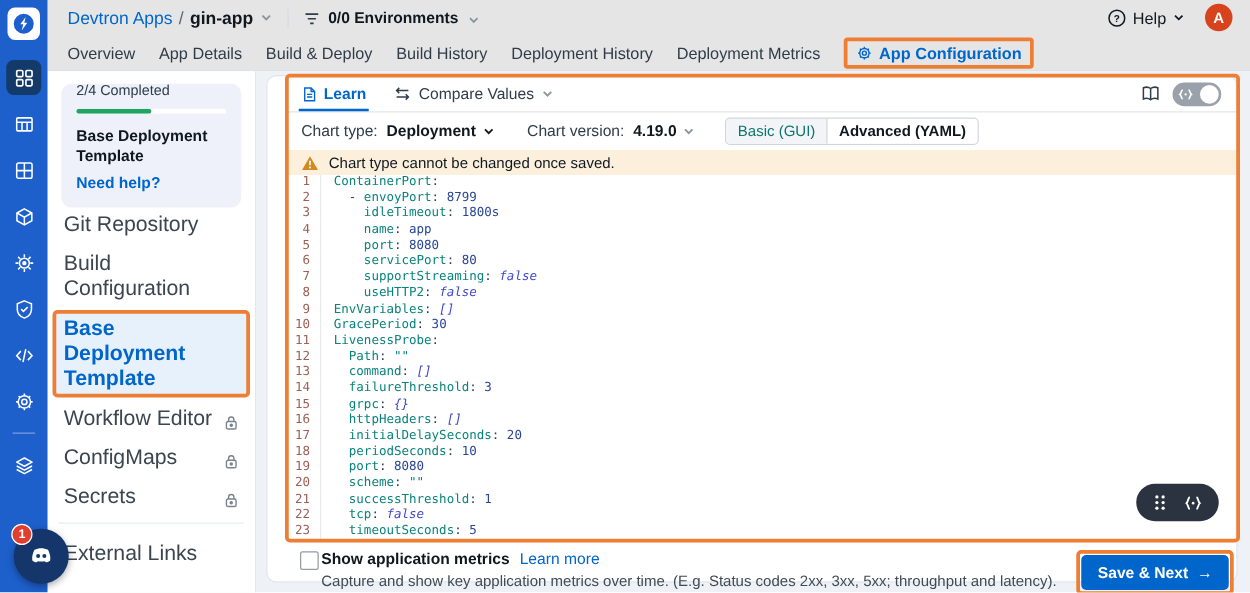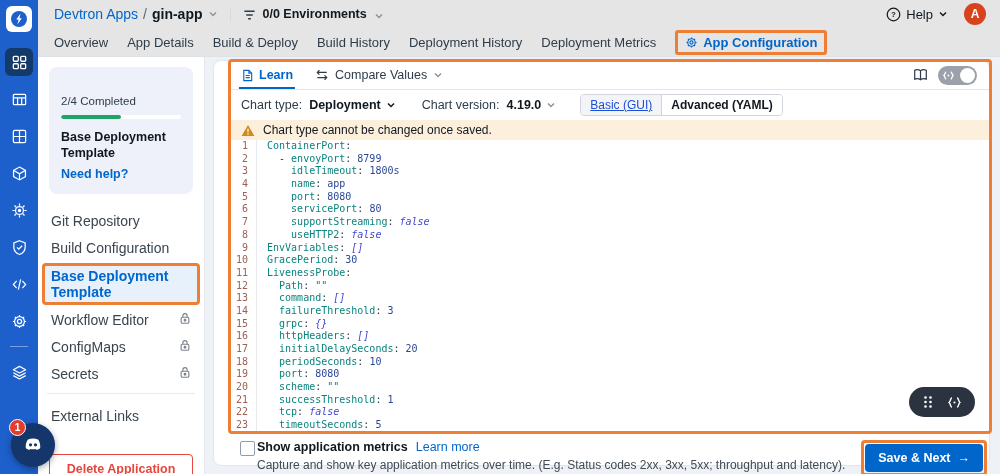--- a/index.html
+++ b/index.html
@@ -37,27 +37,27 @@
 
   .hdr-row2 { height:28px; display:flex; align-items:center; gap:19px; padding-left:16px; }
   .tab { font-size:13px; color:#2f3c49; cursor:pointer; white-space:nowrap; }
   .tab-active { display:flex; align-items:center; gap:5px; color:#0066cc; font-weight:600; border:3px solid #ee7e33; border-radius:3px; padding:2px 7px; margin:-3px 0; }
 
   
   .content-row { flex:1; display:flex; background:#eef1f5; min-height:0; }
 
   
   .leftnav { flex:0 0 167px; background:#fff; border-right:1px solid #e3e7eb; padding:10px 11px 0; }
-  .progress-card { background:#eef1fa; border-radius:8px; padding:28px 12px 13px; margin-bottom:15px; }
+  .progress-card { background:#eef1fa; border-radius:8px; padding:0 12px 13px; }
   .completed { font-size:11.5px; color:#2f3c49; }
   .pbar { height:4px; background:#fff; border-radius:2px; margin:8px 0 11px; overflow:hidden; }
   .pfill { height:100%; background:#21a365; border-radius:2px; }
   .ptitle { font-size:12.5px; font-weight:700; color:#10181f; line-height:1.25; margin-bottom:6px; }
   .phelp { font-size:12.5px; font-weight:600; color:#0066cc; cursor:pointer; }
-  .nav-item { display:flex; justify-content:space-between; align-items:flex-start; font-size:14px; color:#3a4550; padding:4px 2px; margin-bottom:3px; cursor:pointer; }
+  .nav-item { display:flex; justify-content:space-between; align-items:flex-end; font-size:17px; color:#3a4550; padding:4px 2px; margin-bottom:3px; cursor:pointer; }
   .nav-item.selected { background:#e7f1fb; color:#0066cc; font-weight:600; border:3px solid #ee7e33; border-radius:4px; padding:2px 6px; margin:0 -7px 3px; }
   .nav-divider { height:1px; background:#e8ebee; margin:7px -2px 10px; }
   .delete-btn { margin-top:23px; width:100%; background:#fff; border:1px solid #e5463d; color:#e5463d; border-radius:4px; font-size:12.5px; font-weight:600; padding:7px 0; text-align:center; cursor:pointer; font-family:inherit; }
 
   
   .main-area { flex:1; padding:3px 0 0 8px; position:relative; }
   .card { width:777px; height:406px; background:#fff; border:1px solid #e2e6ea; border-radius:8px; position:relative; }
   .card-main { margin-left:16px; position:relative; }
   .main-annotation { position:absolute; left:14px; top:-2px; right:-3px; height:375px; border:3px solid #ee7e33; border-radius:4px; pointer-events:none; z-index:6; }
 
@@ -71,21 +71,21 @@
   .code-toggle { width:39px; height:19px; border-radius:10px; background:#9aa1aa; margin-left:10px; position:relative; cursor:pointer; }
   .code-toggle .tg-icon { position:absolute; left:4px; top:3px; }
   .code-toggle .knob { position:absolute; right:2px; top:2px; width:15px; height:15px; border-radius:50%; background:#fff; }
 
   .config-row { height:30px; display:flex; align-items:center; padding-left:11px; font-size:12.5px; }
   .cfg-label { color:#2f3c49; margin-right:7px; }
   .cfg-value { display:flex; align-items:center; gap:5px; font-weight:700; color:#10181f; cursor:pointer; }
   .cfg-gap { width:26px; }
   .mode-switch { display:flex; margin-left:24px; border:1px solid #d0d5db; border-radius:4px; overflow:hidden; font-size:12px; }
   .mode-seg { padding:3px 9px; cursor:pointer; }
-  .mode-basic { background:#f2f4f7; color:#1d4ed8;text-decoration:underline; }
+  .mode-basic { background:#f2f4f7; color:#0f766e; }
   .mode-adv { background:#fff; color:#10181f; font-weight:700; border-left:1px solid #d0d5db; }
 
   .warning-bar { height:20px; background:#fcf0dd; display:flex; align-items:center; gap:8px; padding-left:11px; font-size:12px; color:#10181f; }
 
   .editor { height:292px; position:relative; font-family:"DejaVu Sans Mono", monospace; font-size:10px; cursor:text; }
   .code-line { display:flex; line-height:12.69px; }
   .ln { flex:0 0 27px; text-align:right; padding-right:8px; color:#9d6156; border-right:1px solid #e8ebee; }
   .code-text { padding-left:10px; white-space:pre; }
   .tk-key { color:#0a837c; } .tk-num { color:#2a4696; } .tk-val { color:#2a4696; }
   .tk-atom { color:#4146d0;font-style:italic; } .tk-str { color:#0a837c; } .tk-pun { color:#2e3a46; }

